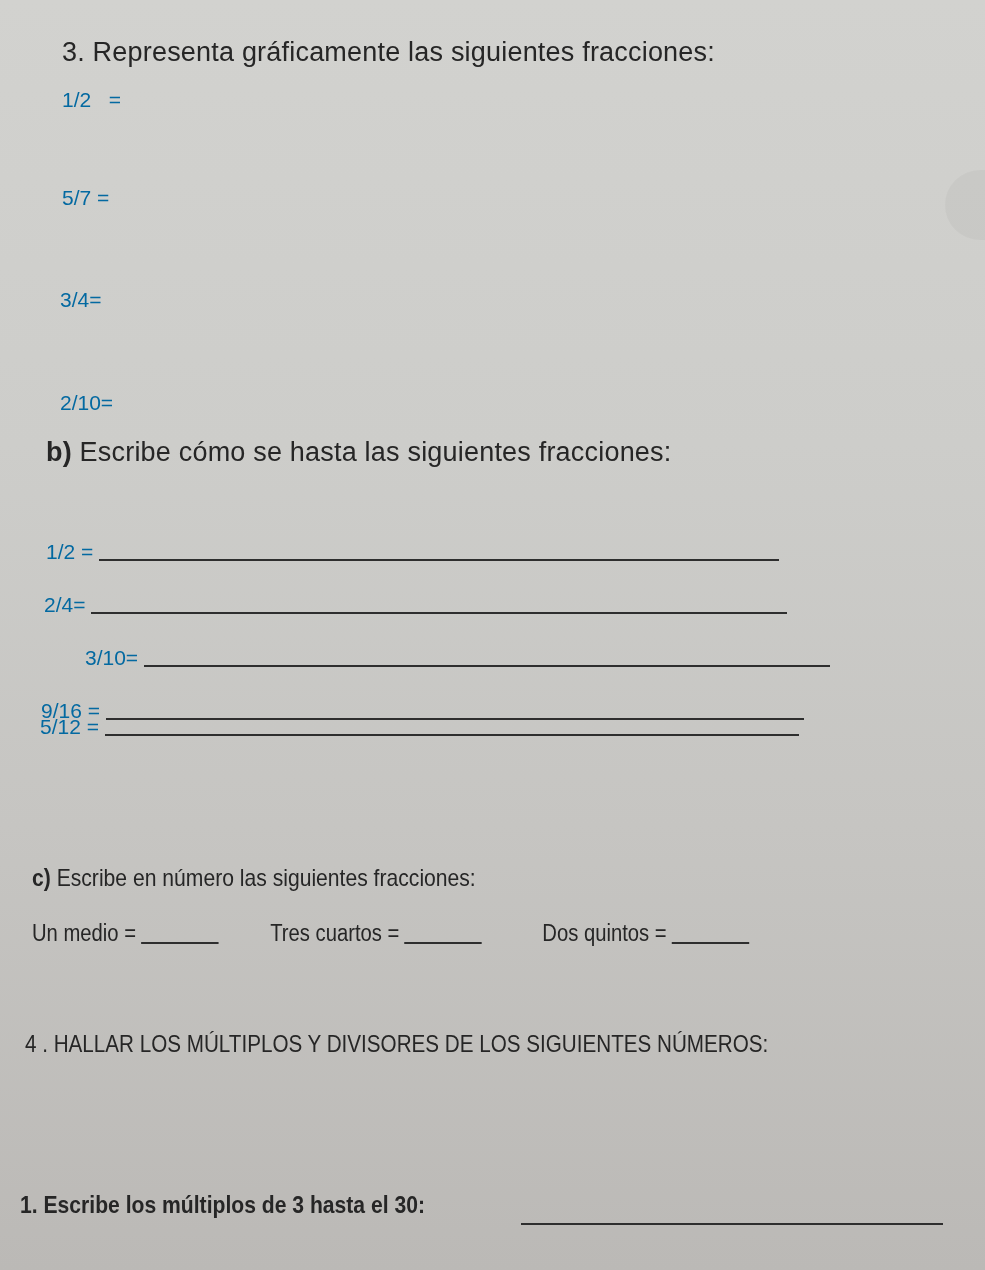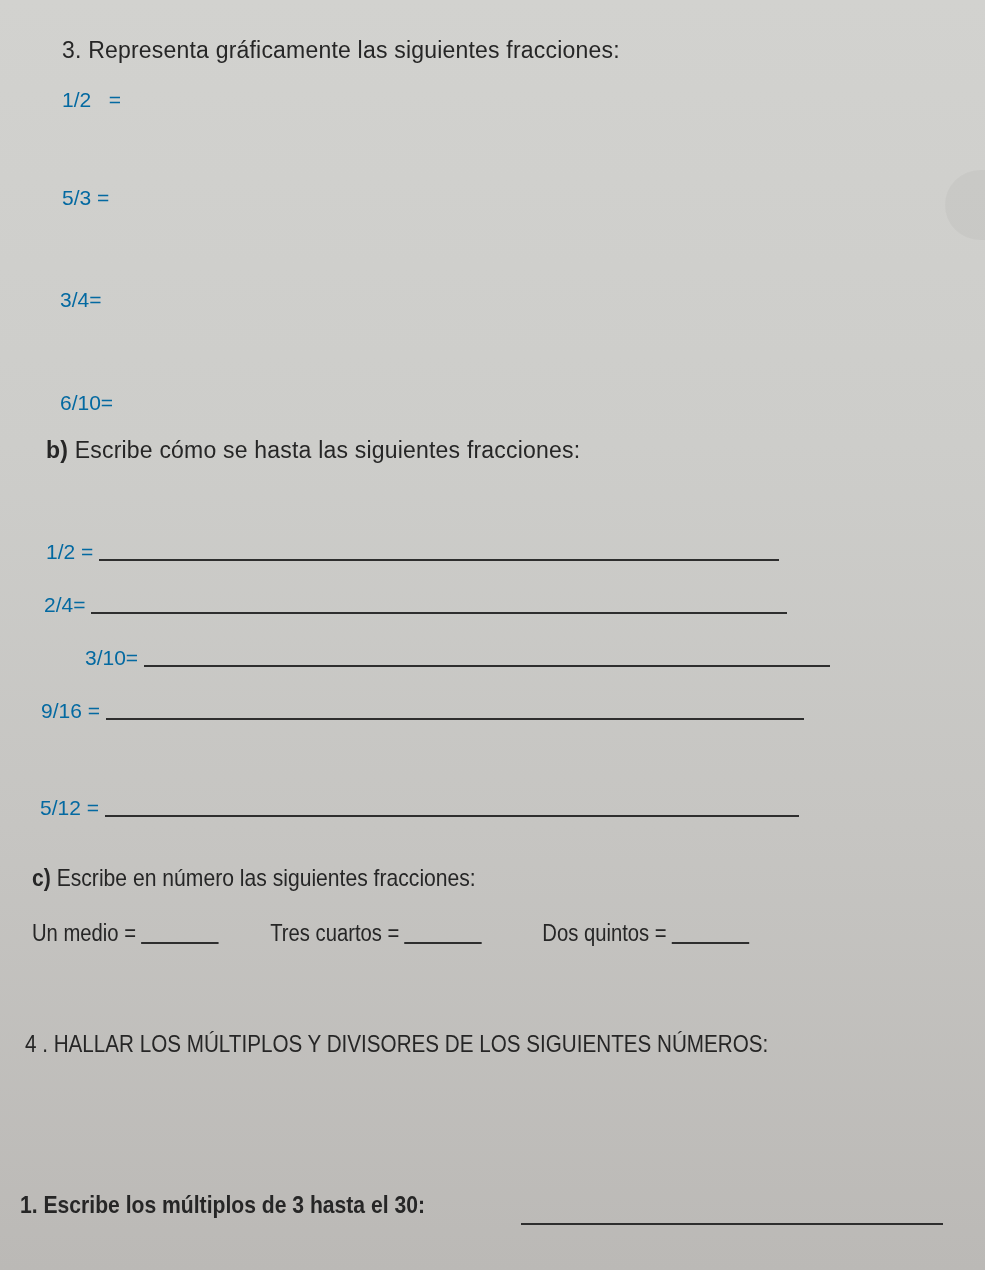--- a/index.html
+++ b/index.html
@@ -10,21 +10,21 @@
       width: 985px;
       height: 1270px;
       position: relative;
       overflow: hidden;
       background: linear-gradient(180deg, #d2d2cf 0%, #cdcdca 35%, #c6c5c2 65%, #bbb9b6 100%);
       font-family: "Liberation Sans", "DejaVu Sans", sans-serif;
       color: #2a2a2a;
     }
     .abs { position: absolute; white-space: nowrap; }
     .heading {
-      font-size: 23px;
+      font-size: 27px;
       letter-spacing: 0.2px;
       color: #262626;
     }
     .bold { font-weight: bold; }
     .frac {
       font-size: 21px;
       color: #0369a1;
     }
     .line-row {
       display: flex;
@@ -64,23 +64,23 @@
     }
   </style>
 </head>
 <body>
 
 <div class="shadow-spot"></div>
 
 <div class="abs heading" style="left:62px; top:37px;">3.  Representa gráficamente las siguientes fracciones:</div>
 
 <div class="abs frac" style="left:62px; top:88px; white-space:pre;">1/2   =</div>
-<div class="abs frac" style="left:62px; top:186px;">5/3 =</div>
+<div class="abs frac" style="left:62px; top:186px;">5/7 =</div>
 <div class="abs frac" style="left:60px; top:288px;">3/4=</div>
-<div class="abs frac" style="left:60px; top:391px;">6/10=</div>
+<div class="abs frac" style="left:60px; top:391px;">2/10=</div>
 
 <div class="abs heading" style="left:46px; top:437px;">
   <span class="bold">b)</span><span> Escribe cómo se hasta las siguientes fracciones:</span>
 </div>
 
 <div class="abs line-row" style="left:46px; top:540px;">
   <span class="frac">1/2 =</span>
   <span class="blank" style="width:680px;"></span>
 </div>
 <div class="abs line-row" style="left:44px; top:593px;">
@@ -88,21 +88,21 @@
   <span class="blank" style="width:696px;"></span>
 </div>
 <div class="abs line-row" style="left:45px; top:646px;margin-left:40px;">
   <span class="frac">3/10=</span>
   <span class="blank" style="width:686px;"></span>
 </div>
 <div class="abs line-row" style="left:41px; top:699px;">
   <span class="frac">9/16 =</span>
   <span class="blank" style="width:698px;"></span>
 </div>
-<div class="abs line-row" style="left:40px; top:796px;text-align:center;">
+<div class="abs line-row" style="left:40px; top:715px;text-align:center;">
   <span class="frac">5/12 =</span>
   <span class="blank" style="width:694px;"></span>
 </div>
 
 <div class="abs cond" style="left:32px; top:864px; font-size:24px;">
   <span class="bold">c)</span><span> Escribe en número las siguientes fracciones:</span>
 </div>
 
 <div class="abs cond" style="left:32px; top:920px; font-size:23px;">
   <span class="sec-c-item">

